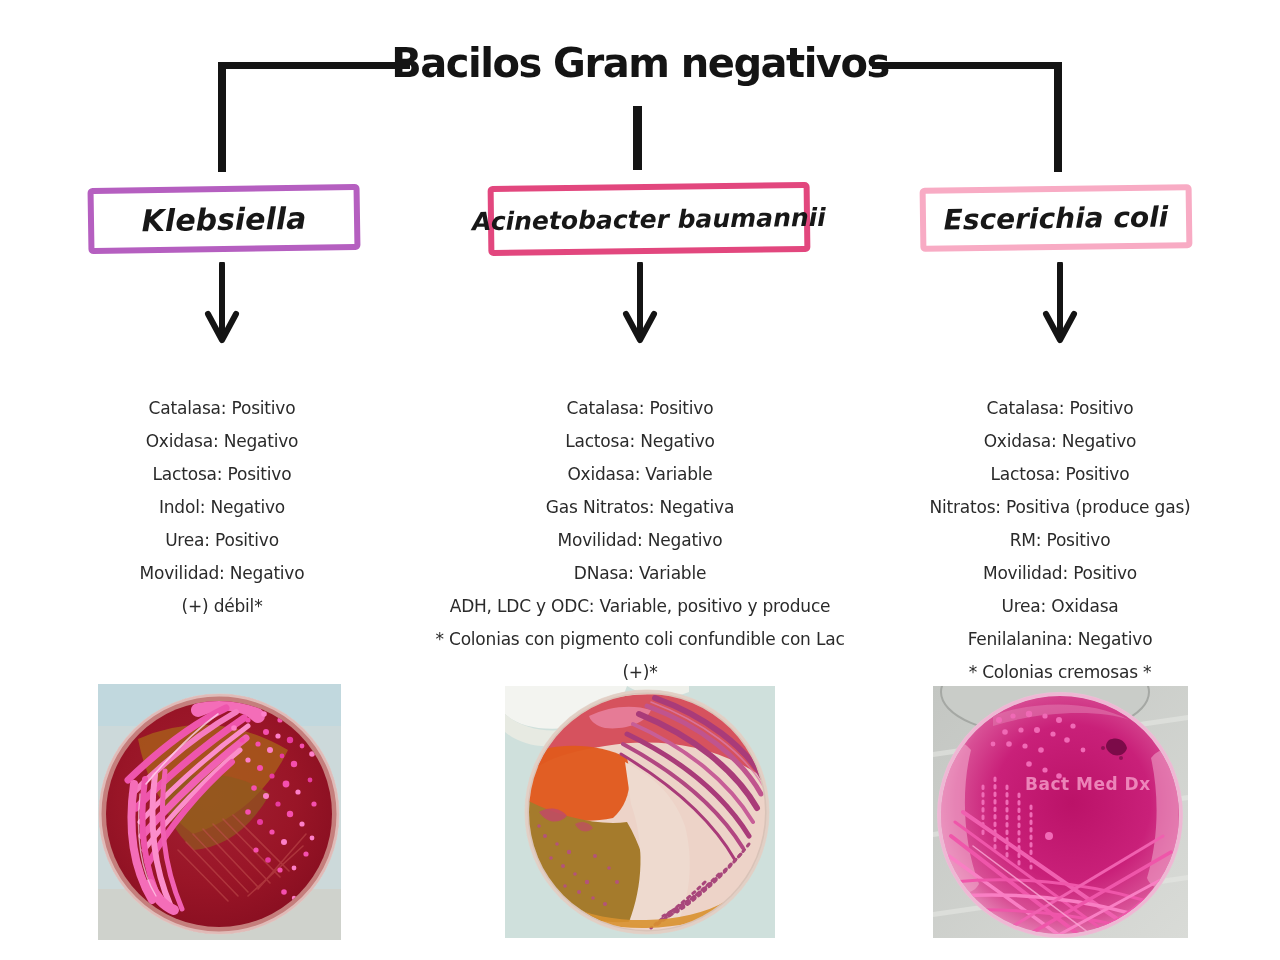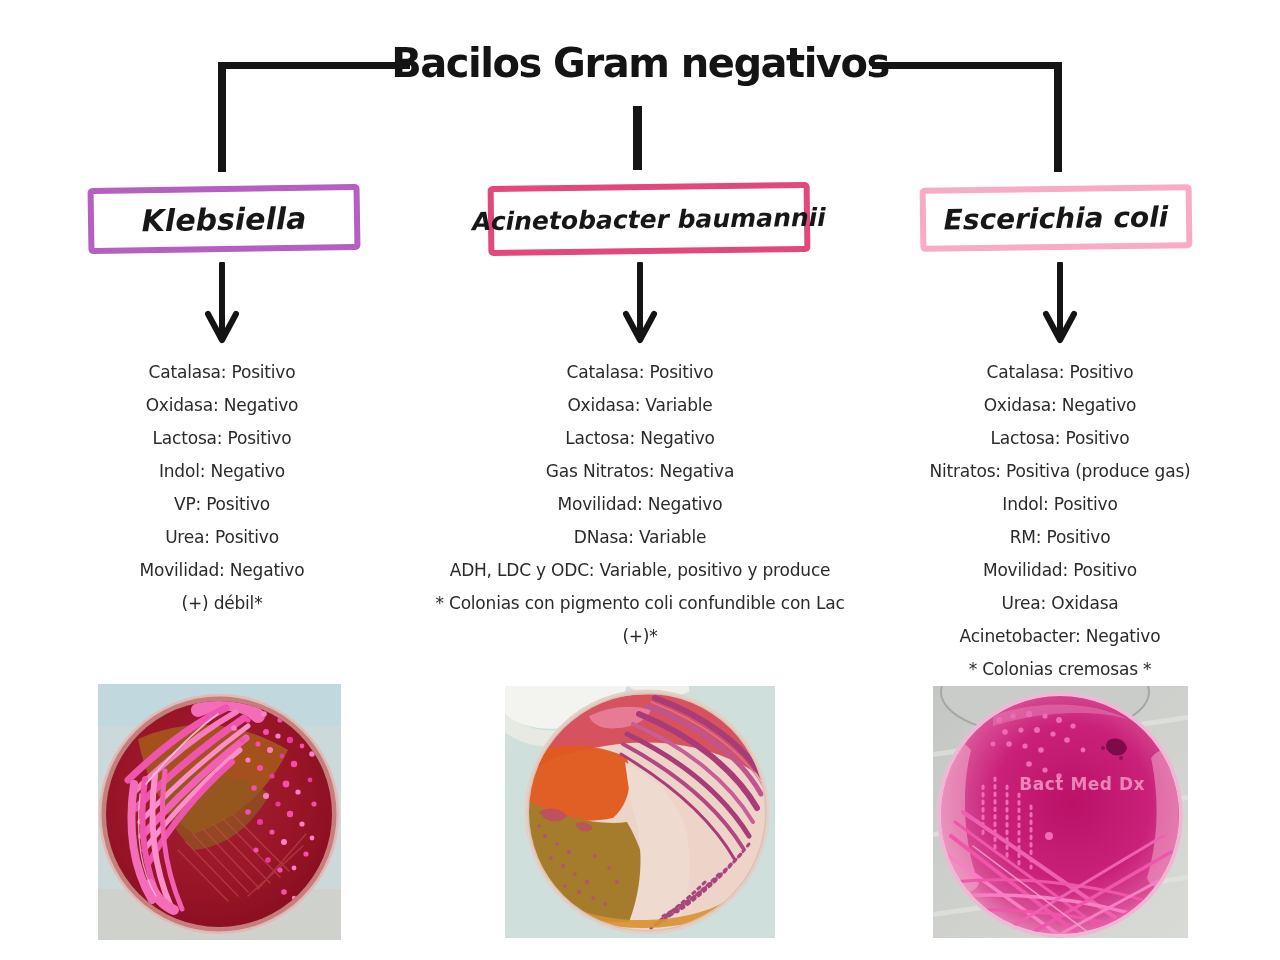--- a/index.html
+++ b/index.html
@@ -13,26 +13,26 @@
     font-size:40px;font-weight:700;letter-spacing:-1.5px;white-space:nowrap;color:#141414;
   }
   .taxon-box{
     position:absolute;background:#ffffff;border-style:solid;border-width:6px;border-radius:5px;
     display:flex;align-items:center;justify-content:center;box-sizing:border-box;
   }
   .taxon-label{font-style:italic;font-weight:600;color:#171717;white-space:nowrap;}
   .arrow{position:absolute;width:40px;height:84px;}
   .col-list{
     position:absolute;text-align:center;font-size:17px;line-height:33px;
-    letter-spacing:-0.2px;color:#2a2a2a;
+    letter-spacing:-0.2px;color:#2a2a2a;margin-top:36px;
   }
   .dish{position:absolute;overflow:hidden;}
   .dish svg{display:block;width:100%;height:100%;}
   .watermark{
-    position:absolute;left:82px;top:88px;width:130px;text-align:right;
+    position:absolute;left:92px;top:88px;width:130px;text-align:left;
     font-size:17px;font-weight:600;color:rgba(243,150,198,0.85);letter-spacing:0.5px;
   }
 </style>
 </head>
 <body>
 
 <div id="canvas">
 
   <div class="page-title">Bacilos Gram negativos</div>
 
@@ -64,54 +64,52 @@
     <line x1="20" y1="2" x2="20" y2="70" stroke="#141414" stroke-width="6" stroke-linecap="round"></line>
     <path d="M6 52 L20 78 L34 52" fill="none" stroke="#141414" stroke-width="6" stroke-linecap="round" stroke-linejoin="round"></path>
   </svg>
 
   <div class="col-list" style="left:60px;top:356px;width:324px;">
     <div>
         <div>Catalasa: Positivo</div>
         <div>Oxidasa: Negativo</div>
         <div>Lactosa: Positivo</div>
         <div>Indol: Negativo</div>
-        <div>VP: Positivo</div>
         <div>Urea: Positivo</div>
         <div>Movilidad: Negativo</div>
       </div>
     <div>
         <div>(+) débil*</div>
       </div>
   </div>
   <div class="col-list" style="left:412px;top:356px;width:456px;">
     <div>
         <div>Catalasa: Positivo</div>
+        <div>Lactosa: Negativo</div>
         <div>Oxidasa: Variable</div>
-        <div>Lactosa: Negativo</div>
         <div>Gas Nitratos: Negativa</div>
         <div>Movilidad: Negativo</div>
         <div>DNasa: Variable</div>
         <div>ADH, LDC y ODC: Variable, positivo y produce</div>
       </div>
     <div>
         <div>* Colonias con pigmento coli  confundible con Lac</div>
         <div>(+)*</div>
       </div>
   </div>
   <div class="col-list" style="left:898px;top:356px;width:324px;">
     <div>
         <div>Catalasa: Positivo</div>
         <div>Oxidasa: Negativo</div>
         <div>Lactosa: Positivo</div>
         <div>Nitratos: Positiva (produce gas)</div>
-        <div>Indol: Positivo</div>
         <div>RM: Positivo</div>
         <div>Movilidad: Positivo</div>
         <div>Urea: Oxidasa</div>
-        <div>Acinetobacter: Negativo</div>
+        <div>Fenilalanina: Negativo</div>
       </div>
     <div>
         <div>* Colonias cremosas *</div>
       </div>
   </div>
 
   <div class="dish" style="left:98px;top:684px;width:243px;height:256px;">
     <svg viewBox="0 0 243 256" preserveAspectRatio="none">
       <defs>
         <radialGradient id="agar1" cx="45%" cy="42%" r="65%">

